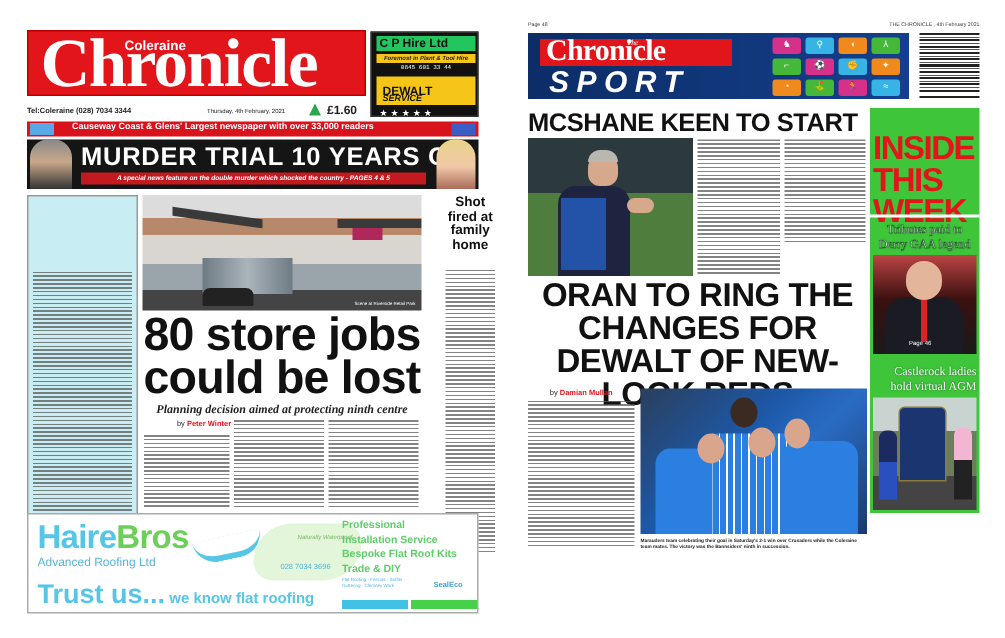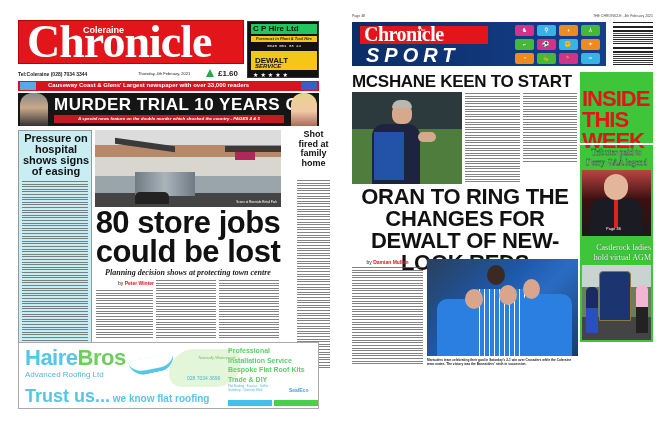--- a/index.html
+++ b/index.html
@@ -159,40 +159,39 @@
   </div>
 
   <div class="murder">
     <div class="face1"></div>
     <div class="head">MURDER TRIAL 10 YEARS ON</div>
     <div class="sub">A special news feature on the double murder which shocked the country - PAGES 4 &amp; 5</div>
     <div class="face2"></div>
   </div>
 
   <div class="hospital">
-    <div class="hl">Pressure on hospital shows signs of easing</div>
     <div class="textcol" style="left:3px;top:50px;width:66px;height:188px;"></div>
   </div>
 
   <div class="photo-store">
     <div class="awning1"></div>
     <div class="awning2"></div>
     <div class="sign"></div>
     <div class="glass"></div>
     <div class="car"></div>
     <div class="cap">Scene at Riverside Retail Park</div>
   </div>
 
   <div class="shot">
     <div class="hl">Shot fired at family home</div>
     <div class="textcol" style="left:1px;top:50px;width:33px;height:190px;"></div>
   </div>
 
   <div class="jobs">80 store jobs could be lost</div>
-  <div class="planning">Planning decision shows at protecting town centre</div>
+  <div class="planning">Planning decision aimed at protecting ninth centre</div>
 
   <div class="byline">
     <span>by</span>
     <span class="nm">Peter Winter</span>
   </div>
   <div class="textcol" style="left:96px;top:290px;width:57px;height:48px;"></div>
   <div class="textcol" style="left:156px;top:280px;width:60px;height:58px;"></div>
   <div class="textcol" style="left:219px;top:280px;width:60px;height:58px;"></div>
 
   <div class="ad-haire">

